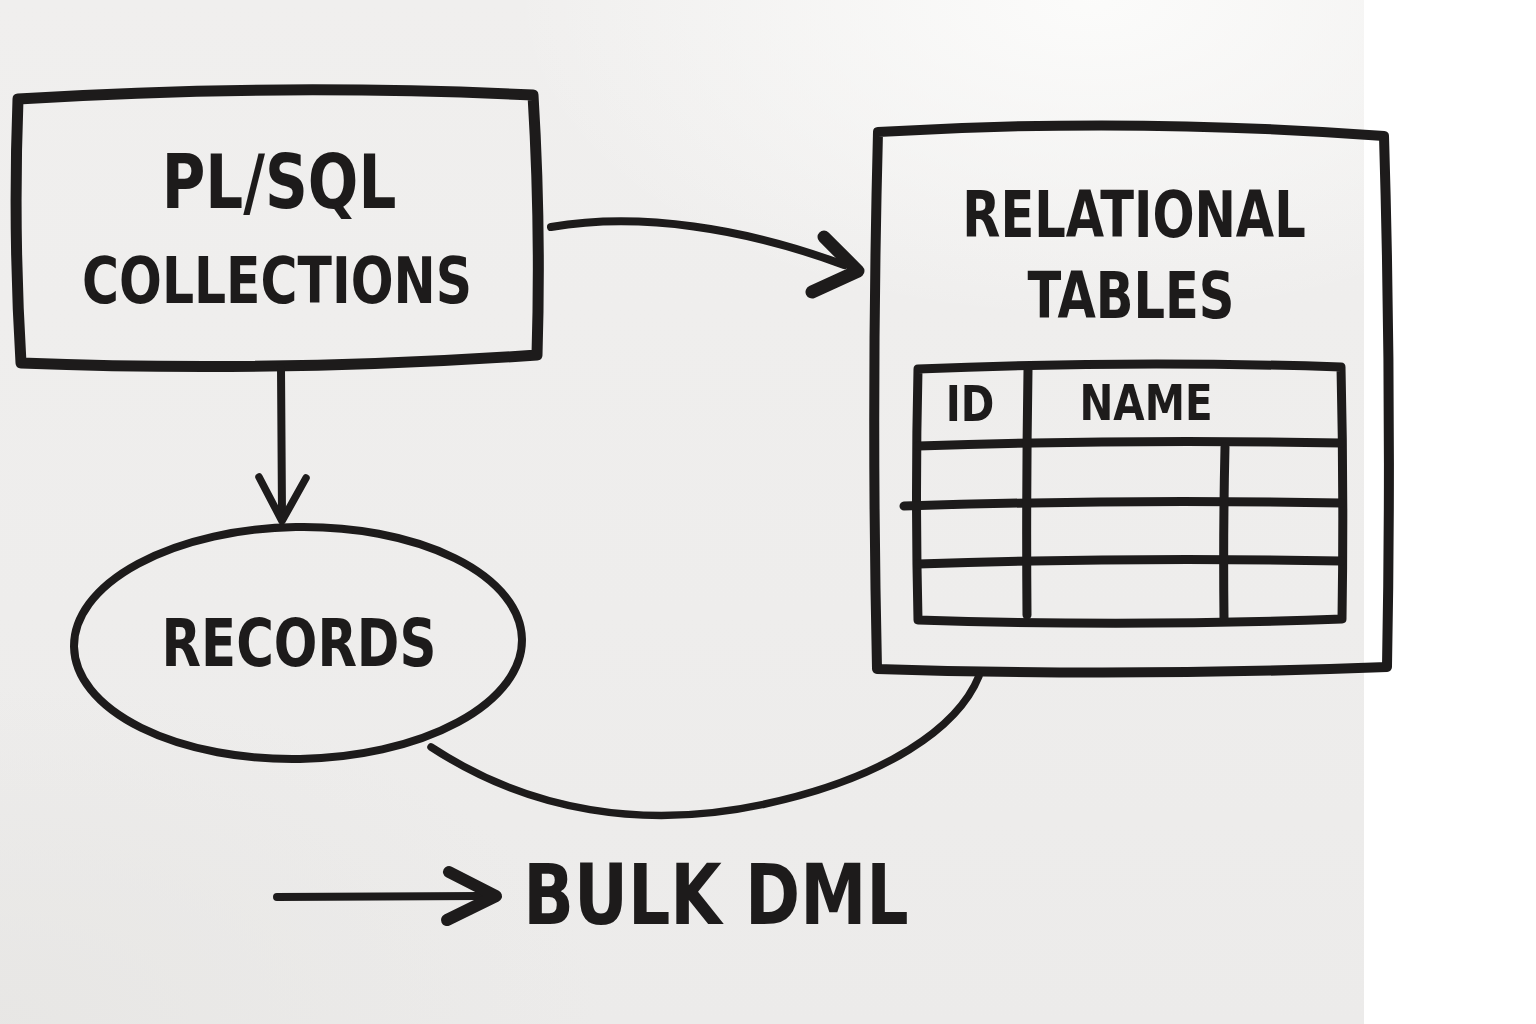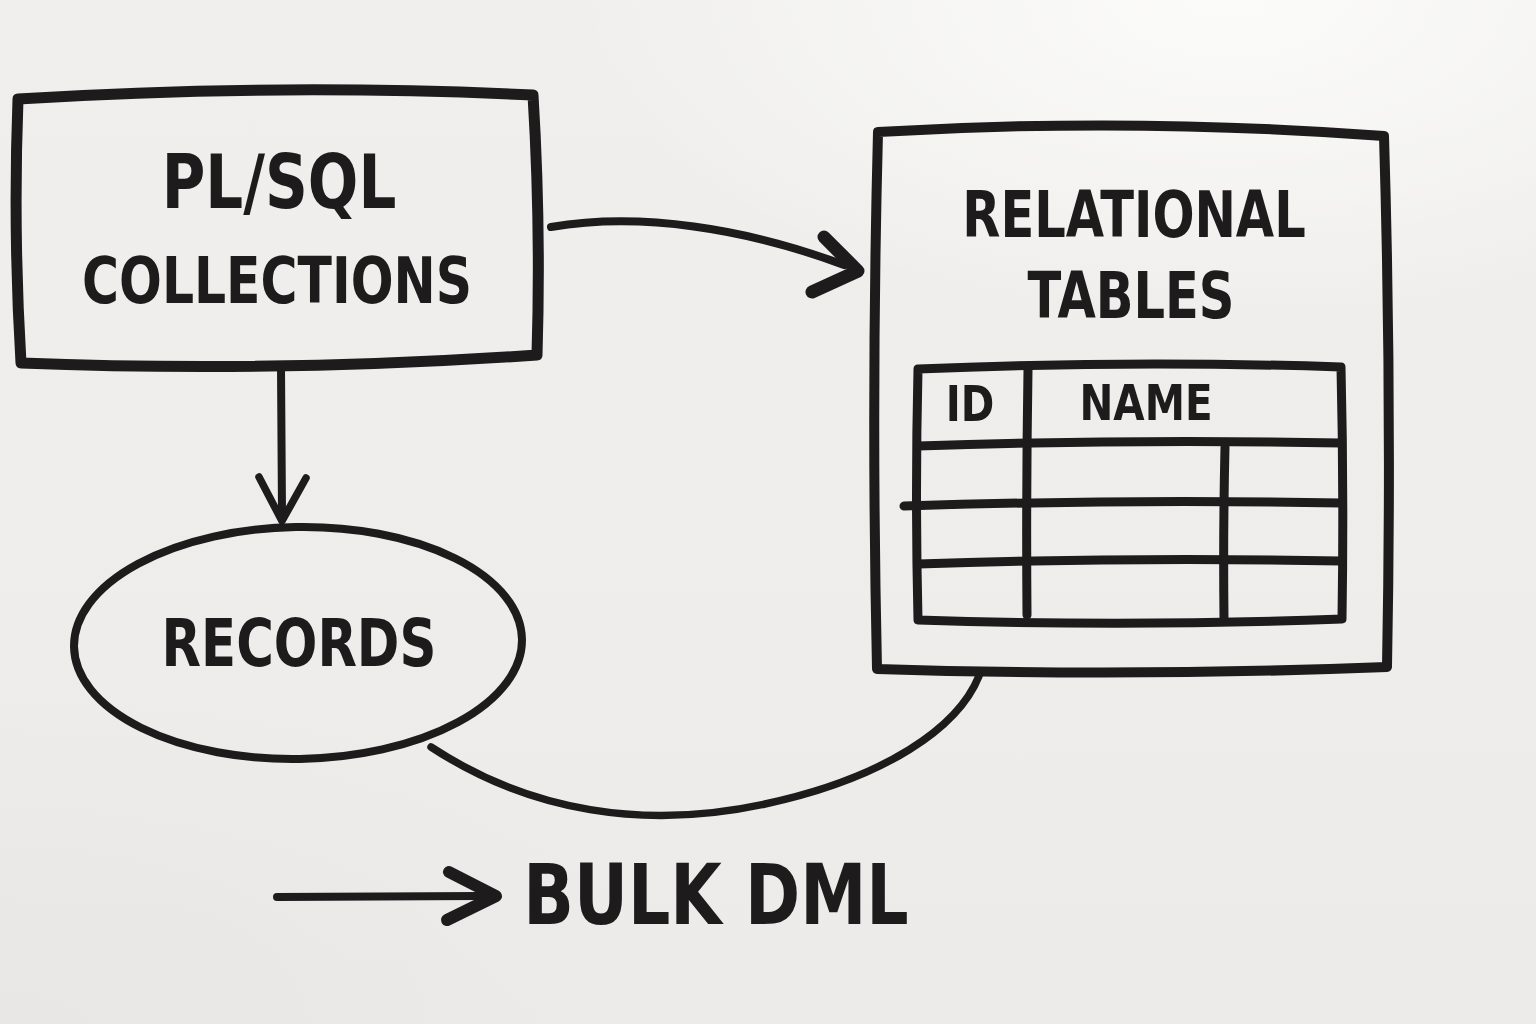--- a/index.html
+++ b/index.html
@@ -3,21 +3,21 @@
 <meta charset="utf-8">
 <style>
   html, body { margin: 0; padding: 0; }
   body {
     width: 1536px; height: 1024px;
     font-family: "DejaVu Sans", sans-serif;
     overflow: hidden;
   }
   .stage {
     position: relative;
-    width: 1536px; height: 1024px;
+    width: 1364px; height: 1024px;
     background:
       radial-gradient(95% 70% at 80% 0%, rgba(252,252,251,0.95) 0%, rgba(252,252,251,0) 45%),
       radial-gradient(80% 60% at 0% 100%, rgba(231,230,228,0.9) 0%, rgba(231,230,228,0) 55%),
       linear-gradient(180deg, #f0efee 0%, #eeedec 60%, #ecebea 100%);
   }
   .stage svg { position: absolute; inset: 0; }
   svg path, svg ellipse, svg line { fill: none; stroke-linecap: round; stroke-linejoin: round; }
   svg text {
     font-family: "DejaVu Sans", sans-serif;
     font-weight: bold;

